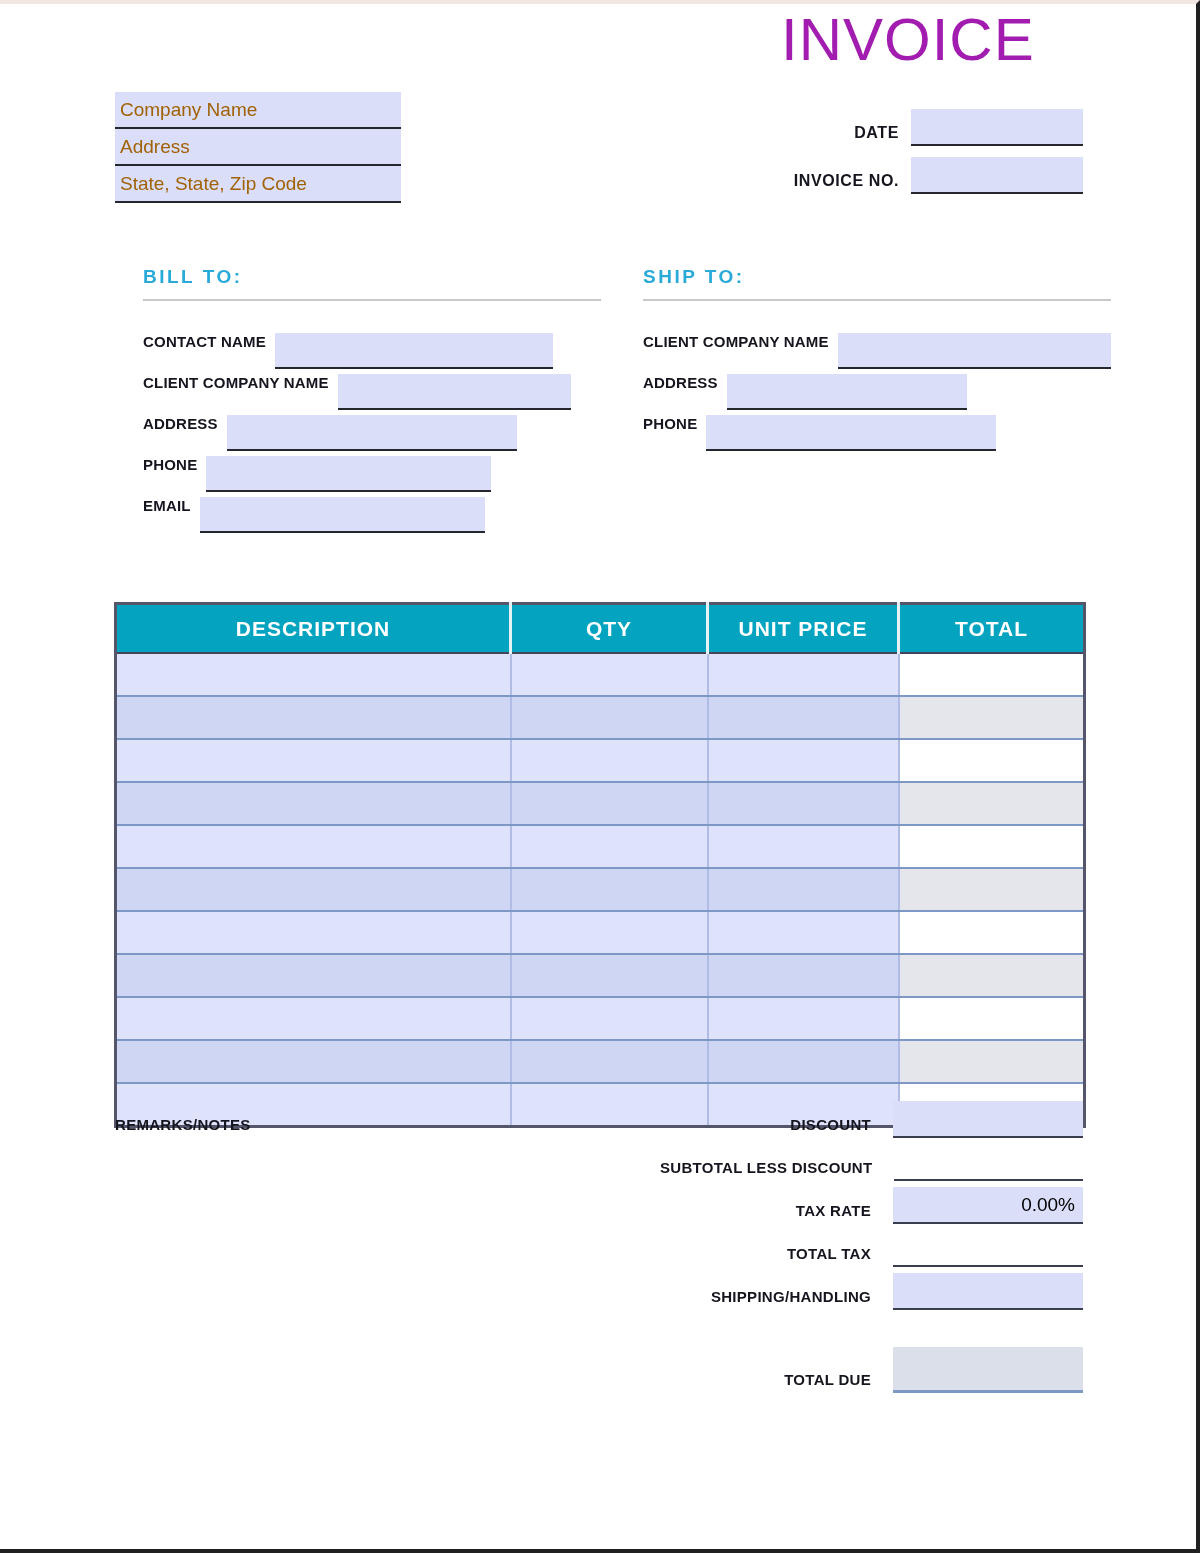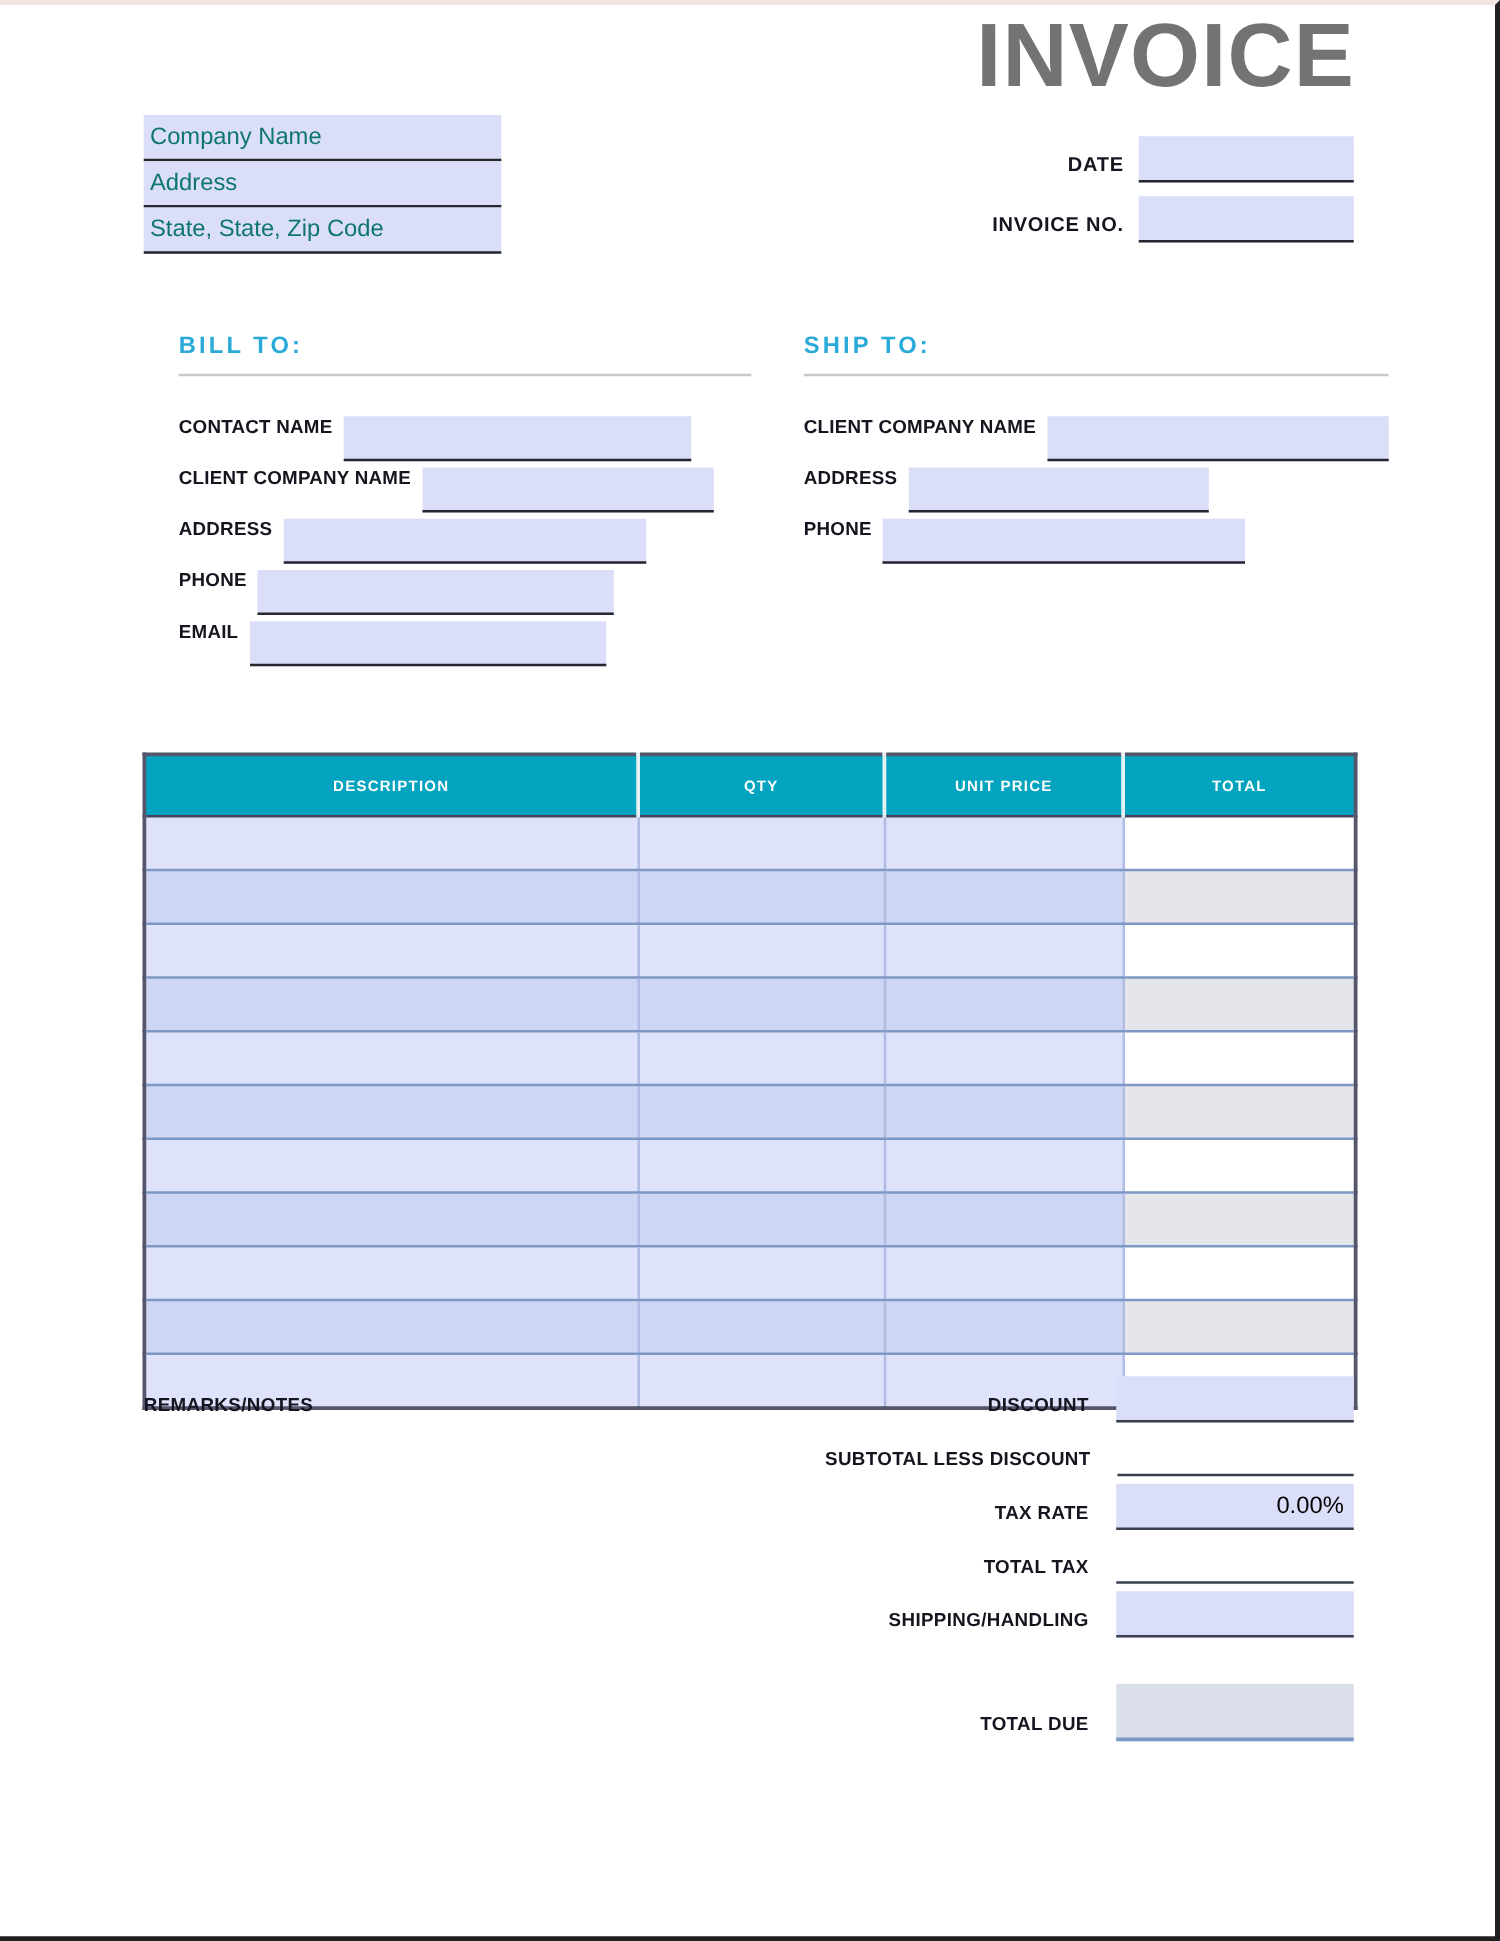--- a/index.html
+++ b/index.html
@@ -11,28 +11,28 @@
     font-family:"Liberation Sans",sans-serif;
     border-top:4px solid #f2e6e2;
     border-right:4px solid #202020;
     border-bottom:4px solid #202020;
     overflow:hidden;
   }
 
   
   .invoice-title{
     position:absolute;top:4px;left:781px;
-    font-size:72px;font-weight:bold;letter-spacing:1px;
-    color:#737373;line-height:1.05;
+    font-size:60px;font-weight:normal;letter-spacing:1px;
+    color:#a21caf;line-height:1.05;
   }
 
   .company-block{position:absolute;left:115px;top:88px;width:286px;}
   .company-field{
     height:37px;background:#dadef8;border-bottom:2px solid #26262e;
-    font-size:19px;color:#0f766e;display:flex;align-items:center;
+    font-size:19px;color:#a16207;display:flex;align-items:center;
     padding-left:5px;box-sizing:border-box;
   }
 
   .meta-block{position:absolute;left:760px;top:105px;width:323px;}
   .meta-row{display:flex;align-items:flex-end;margin-bottom:11px;}
   .meta-label{
     flex:1;text-align:right;font-weight:bold;font-size:16px;
     letter-spacing:0.6px;color:#15151f;padding-right:12px;padding-bottom:4px;
     white-space:nowrap;
   }
@@ -60,21 +60,21 @@
   .col-ship .field-row:nth-child(5) .fbox{width:290px;}
   .col-ship .field-row:nth-child(6) .fbox{width:288px;}
 
   
   .items{
     position:absolute;left:114px;top:598px;width:969px;
     border-collapse:collapse;table-layout:fixed;
     border:3px solid #55556b;
   }
   .items th{
-    background:#04a4c0;color:#fff;font-size:12px;font-weight:bold;
+    background:#04a4c0;color:#fff;font-size:21px;font-weight:bold;
     letter-spacing:1px;height:45px;border-bottom:2px solid #44445a;
   }
   .items th + th{border-left:3px solid #e6f1f6;}
   .items td{
     height:39px;
     border-bottom:2px solid #7d98c4;
     border-right:2px solid #b0bce4;
   }
   .items td:last-child{border-right:none;}
   .items tbody tr:nth-child(odd) td{background:#dee2fa;}

